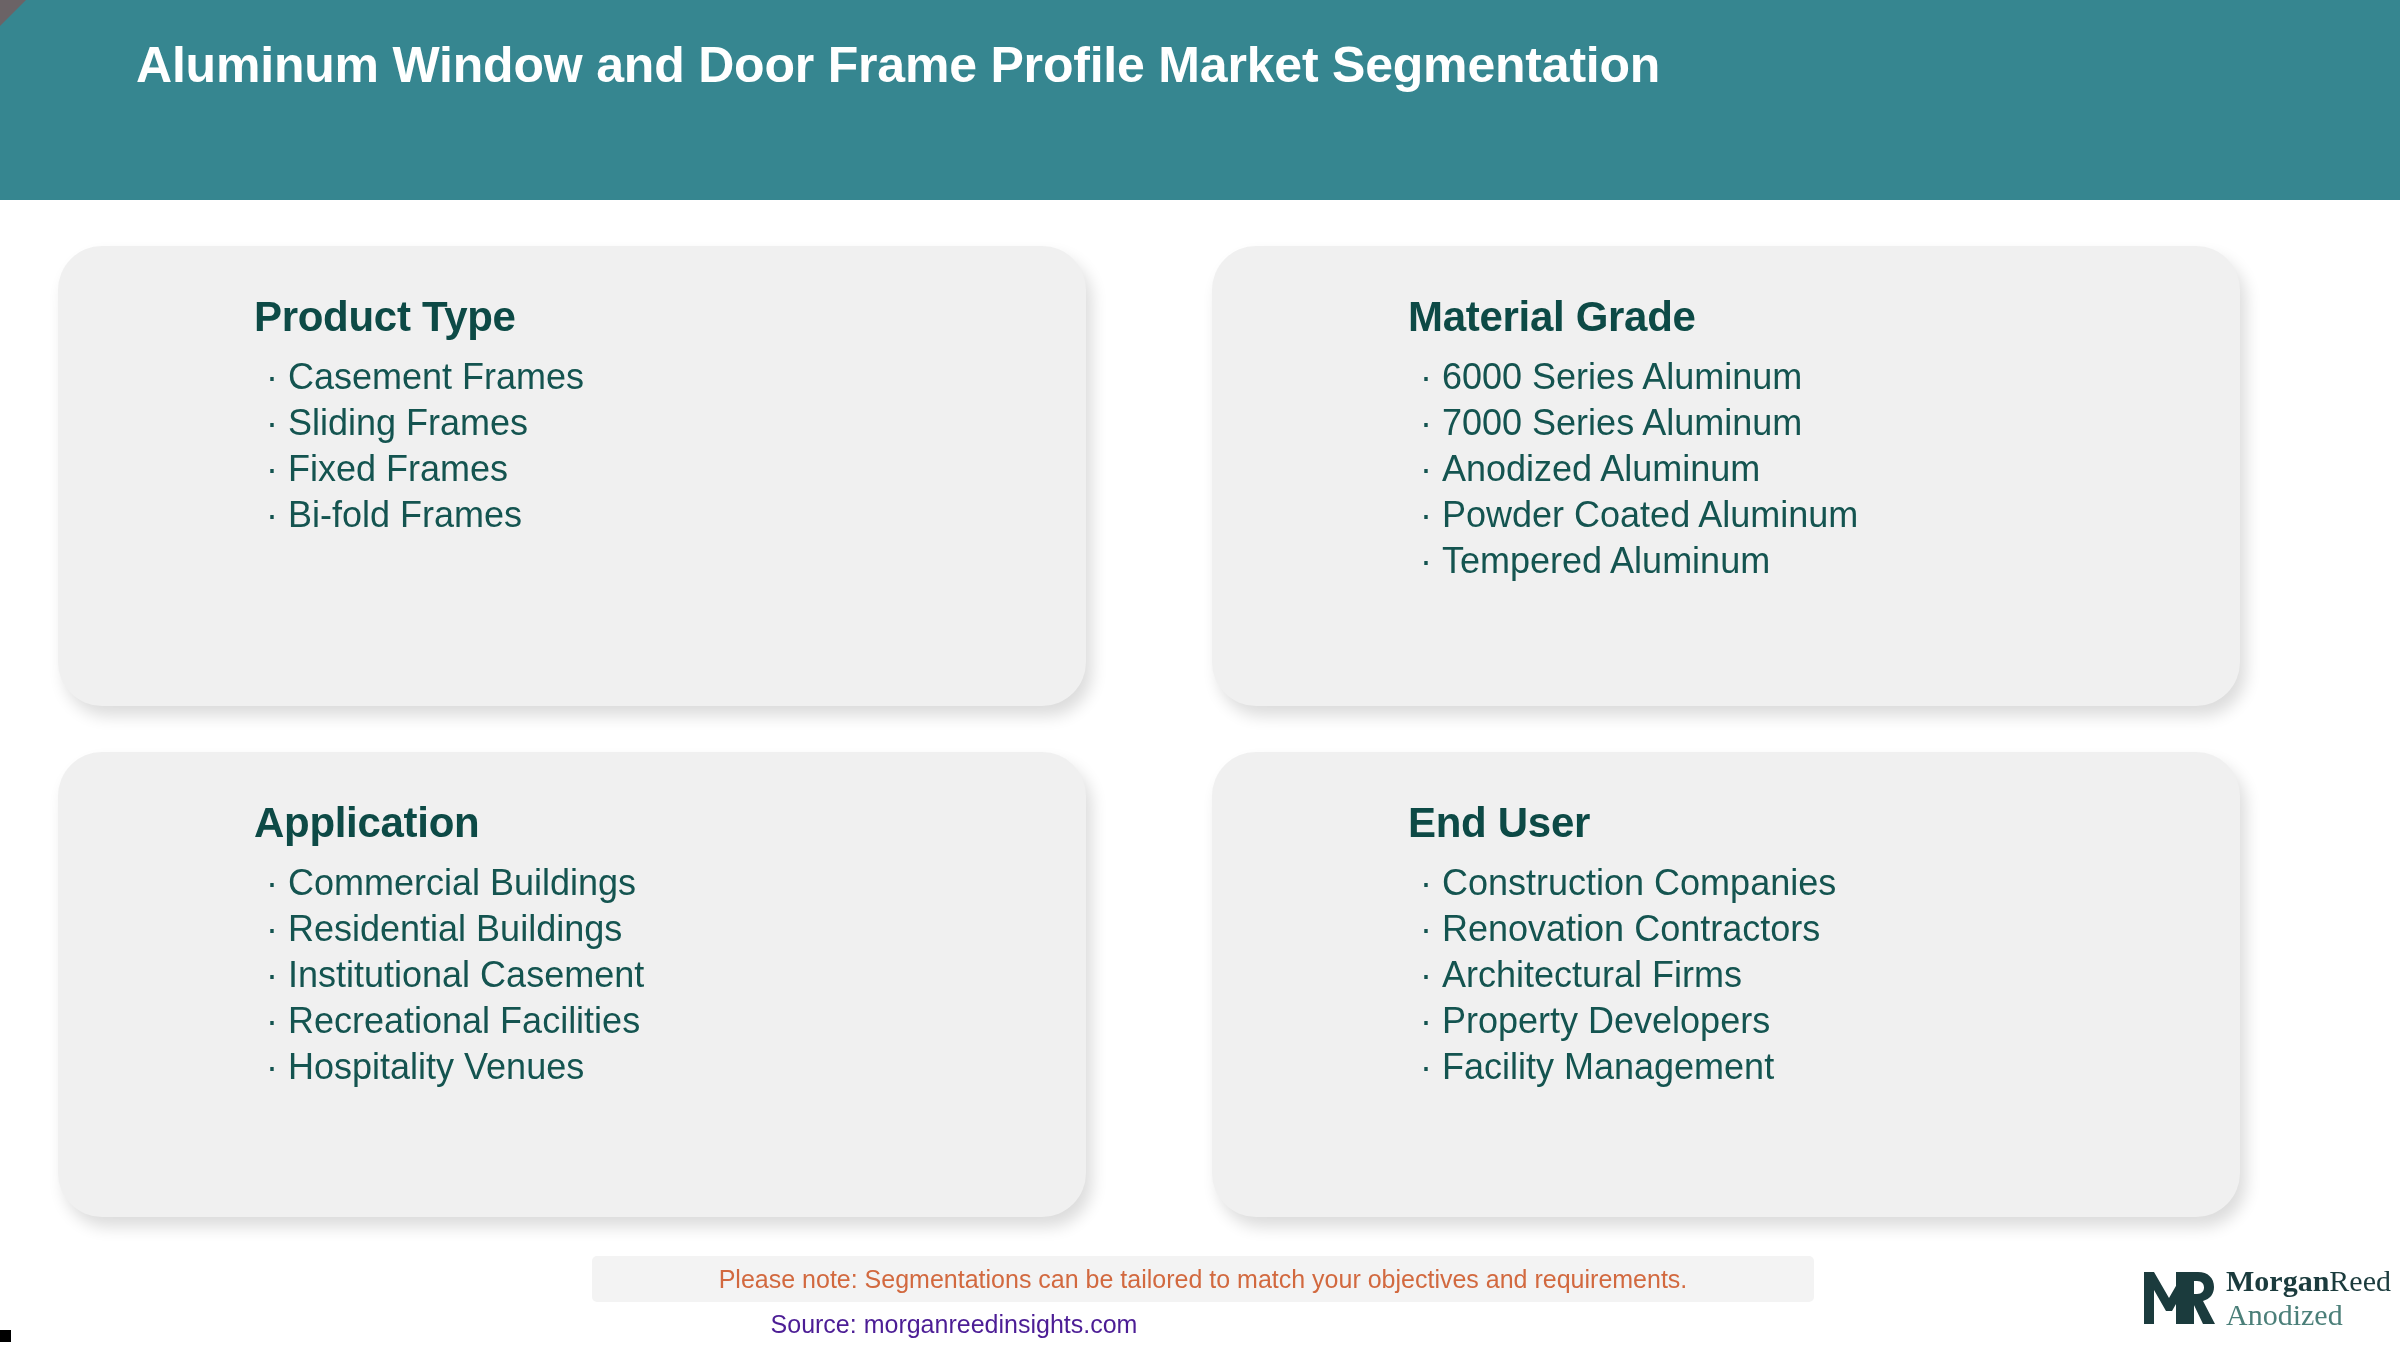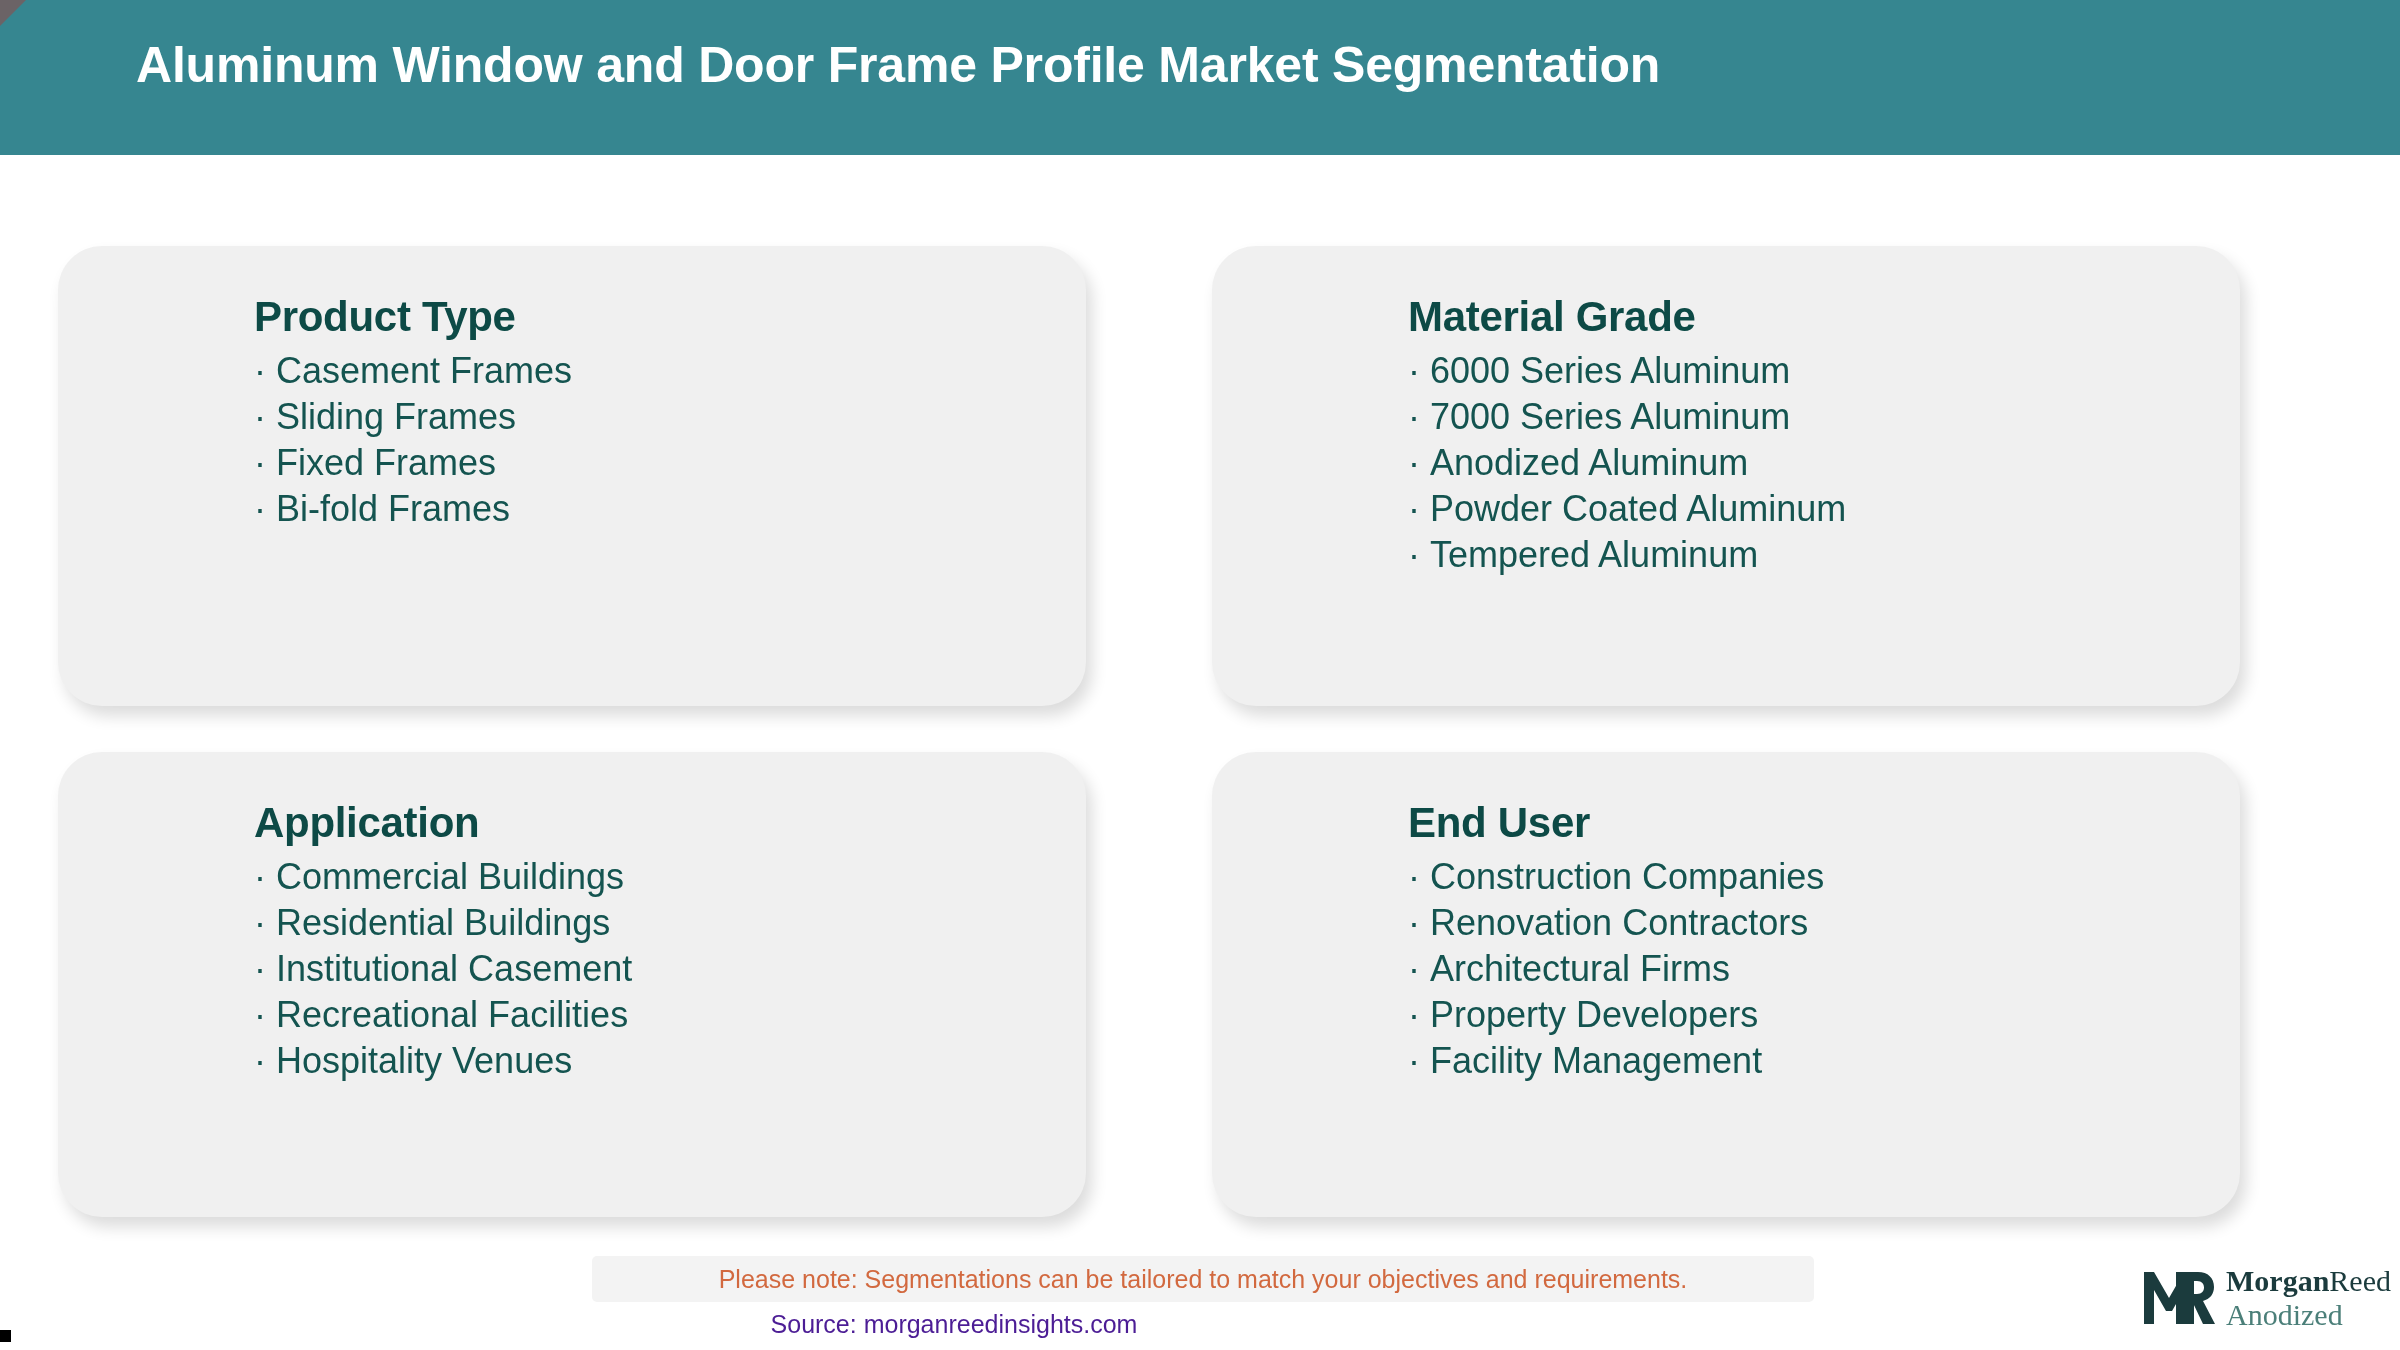--- a/index.html
+++ b/index.html
@@ -16,21 +16,21 @@
     font-family: "Liberation Sans", "DejaVu Sans", sans-serif;
     -webkit-font-smoothing: antialiased;
   }
 
   
   .header-band {
     position: absolute;
     left: 0;
     top: 0;
     width: 2400px;
-    height: 155px;
+    height: 200px;
     background: #368690;
     text-align: right;
   }
   .corner-triangle {
     position: absolute;
     left: 0;
     top: 0;
     width: 0;
     height: 0;
     border-left: 26px solid #6b6366;
@@ -77,21 +77,21 @@
   .card-title {
     font-size: 42px;
     font-weight: bold;
     color: #0d4a46;
     margin: 0 0 6px 0;
     letter-spacing: -0.3px;
     line-height: 1.2;
   }
   .card-list {
     list-style: none;
-    margin: 0;
+    margin: 12px;
     padding: 0;
   }
   .card-list li {
     font-size: 36px;
     color: #145450;
     line-height: 46px;
     white-space: nowrap;
     font-weight: 400;
   }
   .card-list li .bullet {

